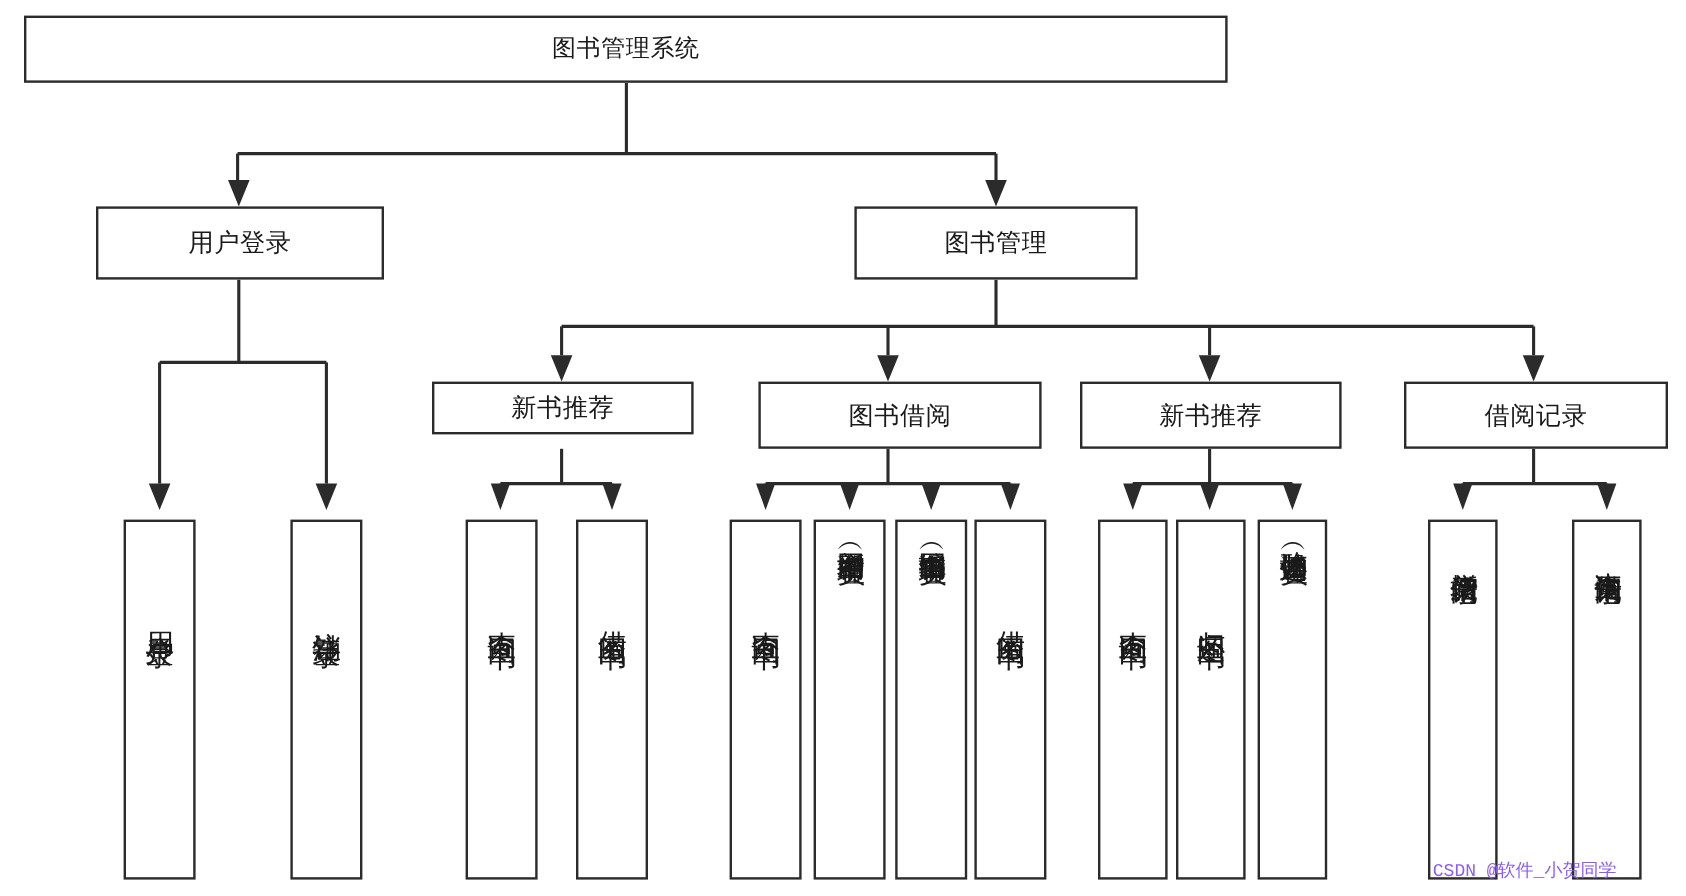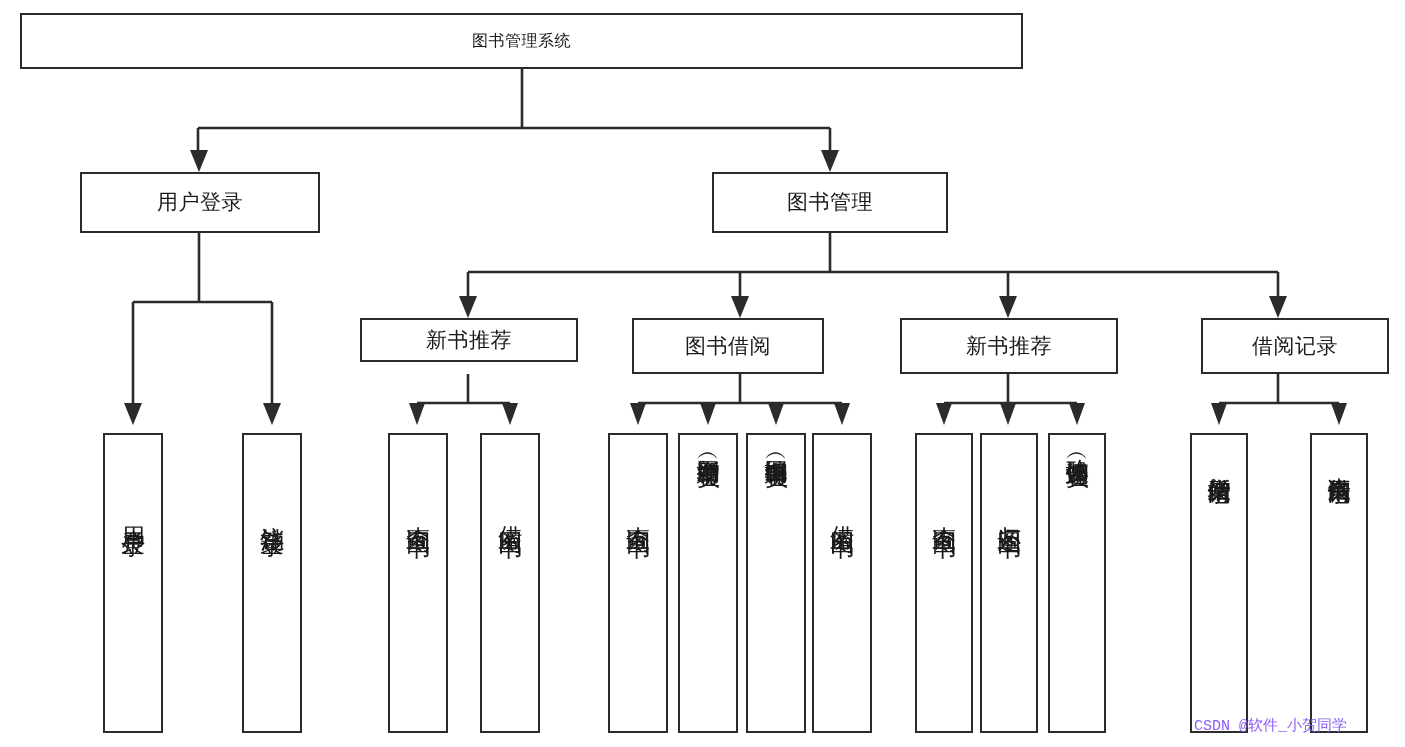--- a/index.html
+++ b/index.html
@@ -40,21 +40,21 @@
     display: block;
     text-align: center;
     line-height: 1.18;
     white-space: nowrap;
   }
   .node.horizontal .label {
     font-size: 21px;
     letter-spacing: 0.5px;
   }
   .node.root .label {
-    font-size: 16px;
+    font-size: 20px;
   }
   .node.vertical {
     align-items: flex-start;
     padding-top: 8px;
   }
   .node.vertical .label {
     writing-mode: vertical-rl;
     text-orientation: upright;
     font-size: 24px;
     line-height: 1.02;
@@ -163,27 +163,27 @@
   <div class="node horizontal" style="left:80px; top:172px; width:240px; height:61px;">
     <span class="label">用户登录</span>
   </div>
   <div class="node horizontal" style="left:712px; top:172px; width:236px; height:61px;">
     <span class="label">图书管理</span>
   </div>
 
   <div class="node horizontal" style="left:360px; top:318px; width:218px; height:44px;">
     <span class="label">新书推荐</span>
   </div>
-  <div class="node horizontal" style="left:632px; top:318px; width:192px; height:56px;">
+  <div class="node horizontal" style="left:632px; top:318px; width:236px; height:56px;">
     <span class="label">图书借阅</span>
   </div>
   <div class="node horizontal" style="left:900px; top:318px; width:218px; height:56px;">
     <span class="label">新书推荐</span>
   </div>
-  <div class="node horizontal" style="left:1201px; top:318px; width:188px; height:56px;">
+  <div class="node horizontal" style="left:1170px; top:318px; width:220px; height:56px;">
     <span class="label">借阅记录</span>
   </div>
 
   <div class="node vertical" style="left:103px; top:433px; width:60px; height:300px; padding-top:72px;">
     <span class="label">用户登录</span>
   </div>
   <div class="node vertical" style="left:242px; top:433px; width:60px; height:300px; padding-top:72px;">
     <span class="label">注销登录</span>
   </div>
 

